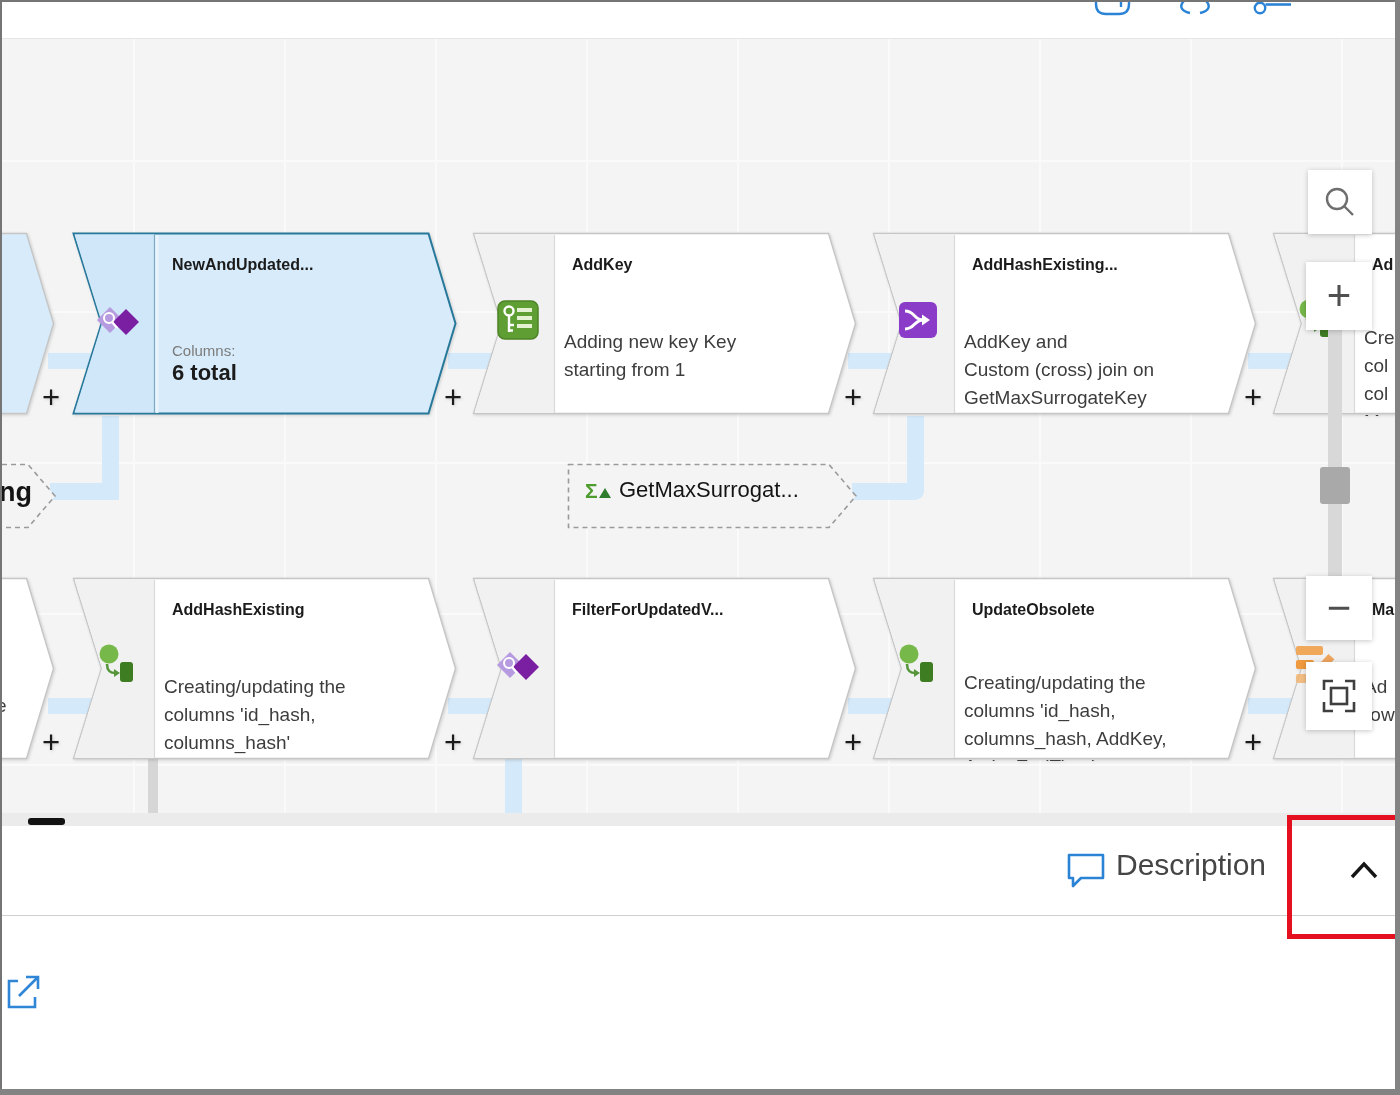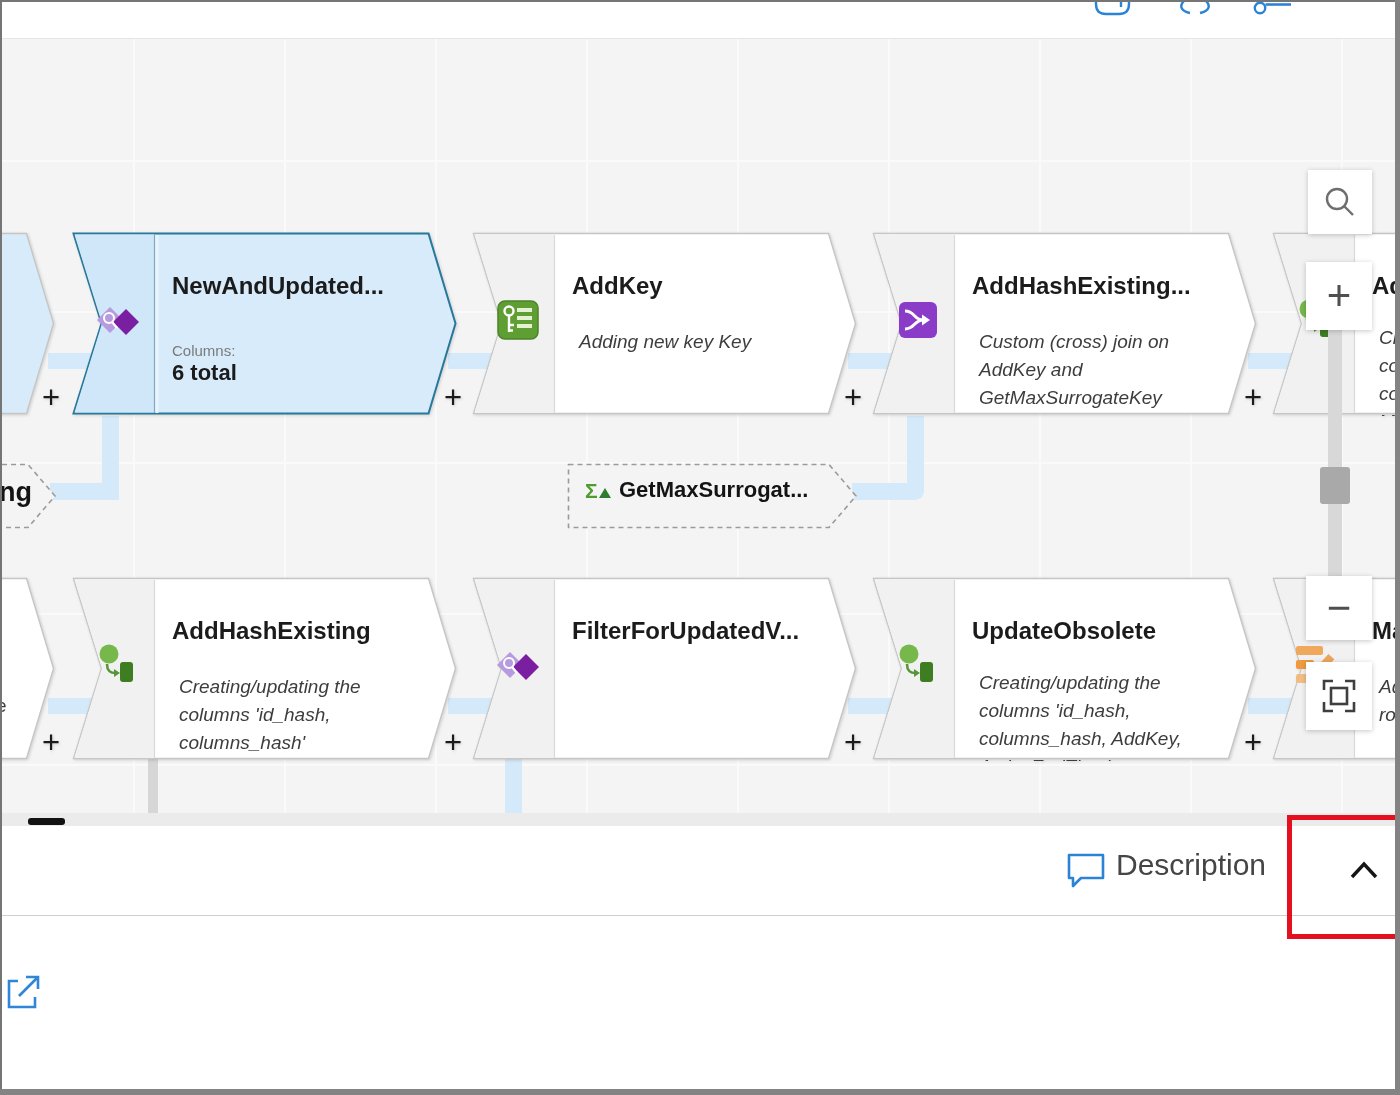--- a/index.html
+++ b/index.html
@@ -33,31 +33,31 @@
   
   .node{position:absolute;width:385px;height:183px;filter:drop-shadow(1px 1.5px 1.5px rgba(0,0,0,.15));}
   .node svg.shape{position:absolute;left:0;top:0;}
   .node .body{fill:#ffffff;stroke:#c6c6c6;stroke-width:1.4;}
   .node .icona{fill:#f1f1f1;}
   .node .divider{stroke:#d9d9d9;stroke-width:1.2;}
   .node.selected .body{fill:#d7ebfa;stroke:#27789a;stroke-width:2;}
   .node.selected .icona{fill:#cfe7f8;}
   .node.selected .divider{stroke:#7fa9c2;}
   .node.bluebody .body{fill:#d7ebfa;stroke:#c6c6c6;}
-  .node-title{position:absolute;left:100px;top:40px;font-size:24px;font-weight:700;color:#1b1b1b;white-space:nowrap;}
-  .node-desc{position:absolute;left:107px;top:96px;width:268px;font-size:19px;line-height:28px;color:#3d3d3d;font-style:italic;}
+  .node-title{position:absolute;left:100px;top:24px;font-size:16px;font-weight:700;color:#1b1b1b;white-space:nowrap;}
+  .node-desc{position:absolute;left:92px;top:96px;width:268px;font-size:19px;line-height:28px;color:#3d3d3d;}
   .node-desc.clip4{top:92px;height:92px;overflow:hidden;}
   .cols-label{position:absolute;left:100px;top:110px;font-size:15px;color:#7b7b7b;}
   .cols-value{position:absolute;left:100px;top:128px;font-size:22px;font-weight:700;color:#1b1b1b;}
   .node-plus{position:absolute;left:372px;top:150px;font-size:31px;font-weight:400;color:#1b1b1b;cursor:pointer;line-height:31px;}
   .node-icon{position:absolute;left:24px;top:66px;width:44px;height:44px;}
 
   
   .refnode{position:absolute;padding-left:20px;}
-  .ref-title{position:absolute;left:52px;top:14px;font-size:22px;font-weight:700;color:#141414;white-space:nowrap;}
+  .ref-title{position:absolute;left:52px;top:14px;font-size:22px;font-weight:400;color:#141414;white-space:nowrap;}
   .sigma{position:absolute;left:18px;top:16px;font-size:21px;font-weight:700;color:#4e9c2e;}
   .sigma .tri{position:absolute;left:14px;top:9px;width:0;height:0;border-left:6px solid transparent;border-right:6px solid transparent;border-bottom:10px solid #2f7d2f;}
 
   
   .zbtn{position:absolute;background:#fff;box-shadow:0 1px 5px rgba(0,0,0,.22);display:flex;align-items:center;justify-content:center;z-index:10;cursor:pointer;}
   .ztrack{position:absolute;left:1328px;top:326px;width:14px;height:276px;background:#d8d8d8;z-index:9;}
   .zhandle{position:absolute;left:1320px;top:467px;width:30px;height:37px;background:#a9a9a9;border-radius:3px;z-index:11;cursor:grab;}
   .zglyph{font-size:42px;font-weight:300;color:#4f4f4f;line-height:42px;}
 
   
@@ -149,42 +149,43 @@
         <circle cx="13" cy="13" r="4.5" fill="none" stroke="#fff" stroke-width="2.4"></circle>
         <path d="M13,17.5 V34 M13,27 H18 M13,32.5 H17" stroke="#fff" stroke-width="2.4" fill="none"></path>
         <rect x="21" y="10" width="15" height="4" fill="#e4f1d2"></rect>
         <rect x="21" y="18" width="15" height="4" fill="#e4f1d2"></rect>
         <rect x="21" y="26" width="15" height="4" fill="#e4f1d2"></rect>
       </svg>
     </div>
     <div class="node-title">AddKey</div>
     <div class="node-desc">
       <div>Adding new key Key</div>
+      <div>starting from 1</div>
     </div>
     <div class="node-plus">+</div>
   </div>
 
   <div class="node" style="left:870px;top:193px">
     <svg class="shape" width="386" height="184">
       <path class="body" d="M1.5,1.5 H356.5 L383.5,91.5 L356.5,181.5 H1.5 L29.5,91.5 Z"></path>
       <path class="icona" d="M2.5,2.5 H82 V180.5 H2.5 L30,91.5 Z" stroke="none"></path>
       <line class="divider" x1="82.5" y1="3" x2="82.5" y2="181"></line>
     </svg>
     <div class="node-icon">
       <svg width="44" height="44">
         <rect x="3" y="4" width="38" height="36" rx="6" fill="#8a3cc8"></rect>
         <path d="M9,13 C19,13 18,22 27,22" fill="none" stroke="#fff" stroke-width="3"></path>
         <path d="M9,31 C19,31 18,22 27,22" fill="none" stroke="#fff" stroke-width="3"></path>
         <path d="M26,16.5 L34,22 L26,27.5 Z" fill="#fff"></path>
       </svg>
     </div>
     <div class="node-title">AddHashExisting...</div>
     <div class="node-desc">
+      <div>AddKey and</div>
       <div>Custom (cross) join on</div>
-      <div>AddKey and</div>
       <div>GetMaxSurrogateKey</div>
     </div>
     <div class="node-plus">+</div>
   </div>
 
   <div class="node" style="left:1270px;top:193px">
     <svg class="shape" width="386" height="184">
       <path class="body" d="M1.5,1.5 H356.5 L383.5,91.5 L356.5,181.5 H1.5 L29.5,91.5 Z"></path>
       <path class="icona" d="M2.5,2.5 H82 V180.5 H2.5 L30,91.5 Z" stroke="none"></path>
       <line class="divider" x1="82.5" y1="3" x2="82.5" y2="181"></line>

